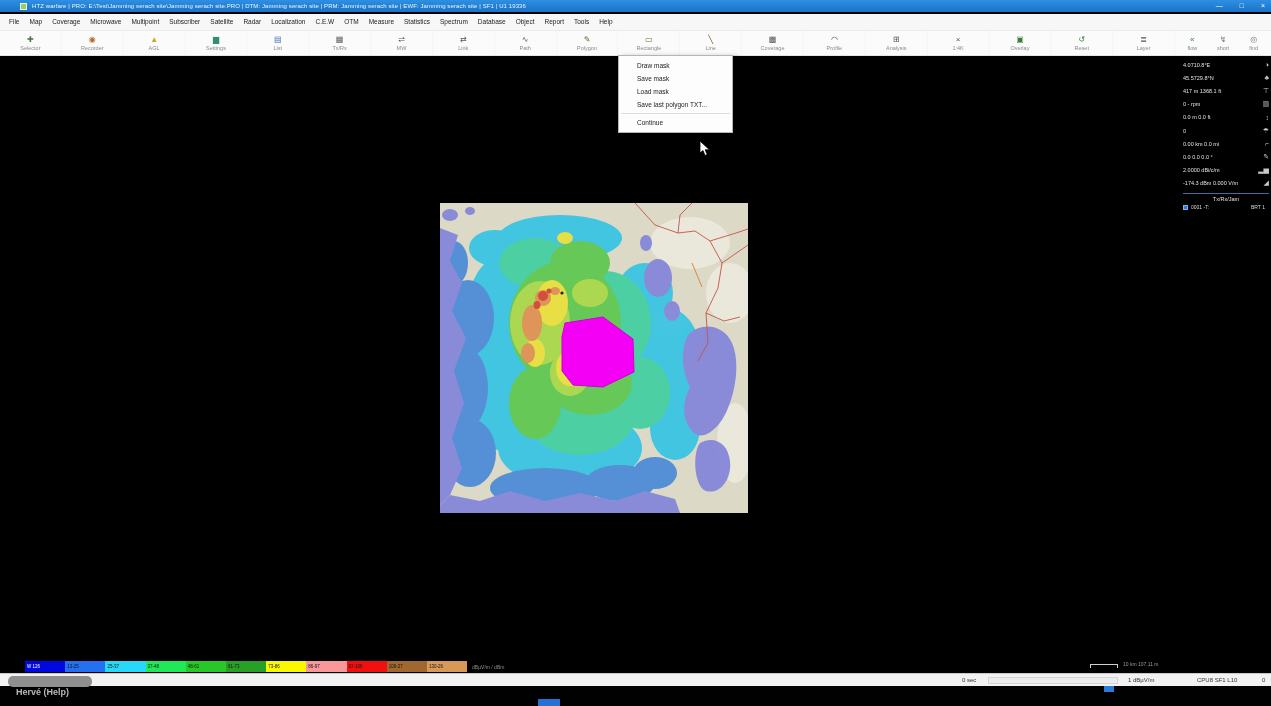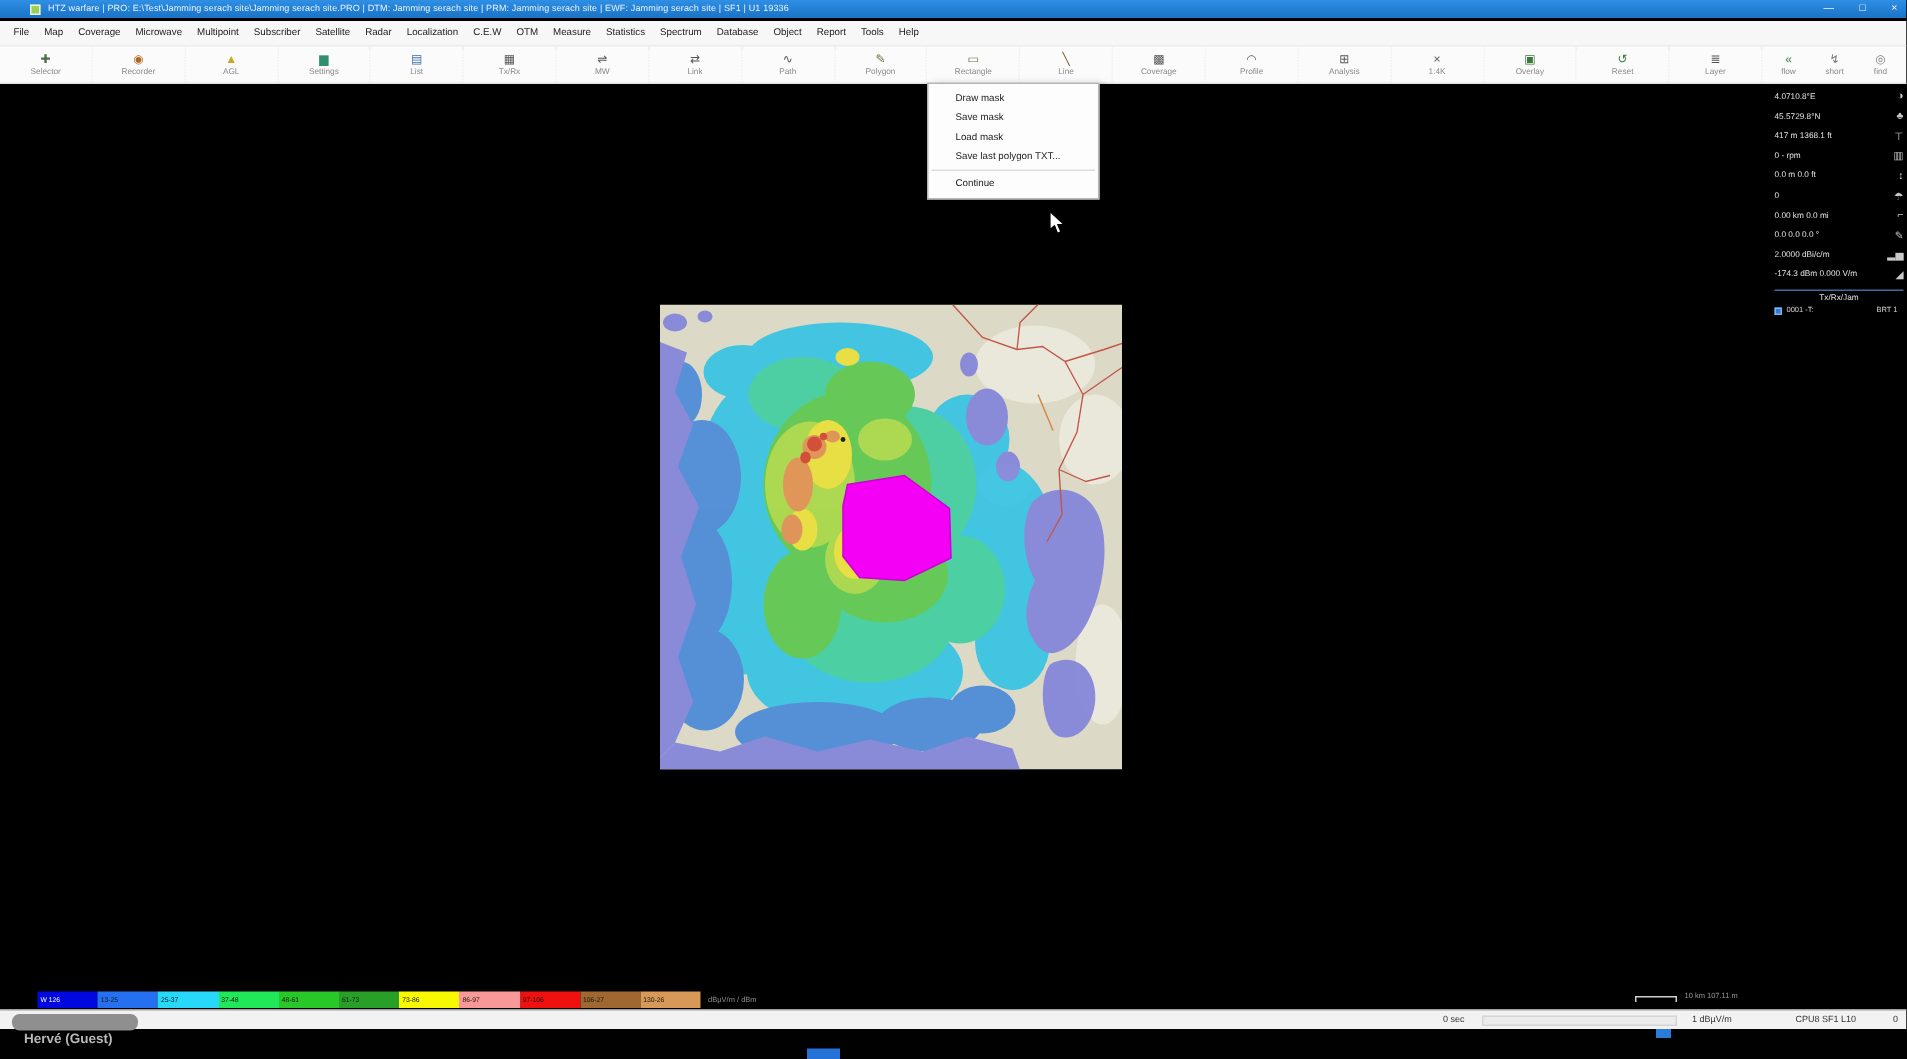--- a/index.html
+++ b/index.html
@@ -391,15 +391,15 @@
 <div class="statusbar">
   <span class="sb-text sb-time">0 sec</span>
   <span class="sb-progress"></span>
   <span class="sb-text sb-unit">1 dBµV/m</span>
   <span class="sb-text sb-cpu">CPU8  SF1  L10</span>
   <span class="sb-text sb-zero">0</span>
 </div>
 
 <div class="bottom-strip"></div>
 <div class="task-pill"></div>
-<span class="task-user">Hervé (Guest)</span>
+<span class="task-user">Hervé (Help)</span>
 <div class="blue-chip"></div>
 <div class="blue-dot"></div>
 
 </body></html>

